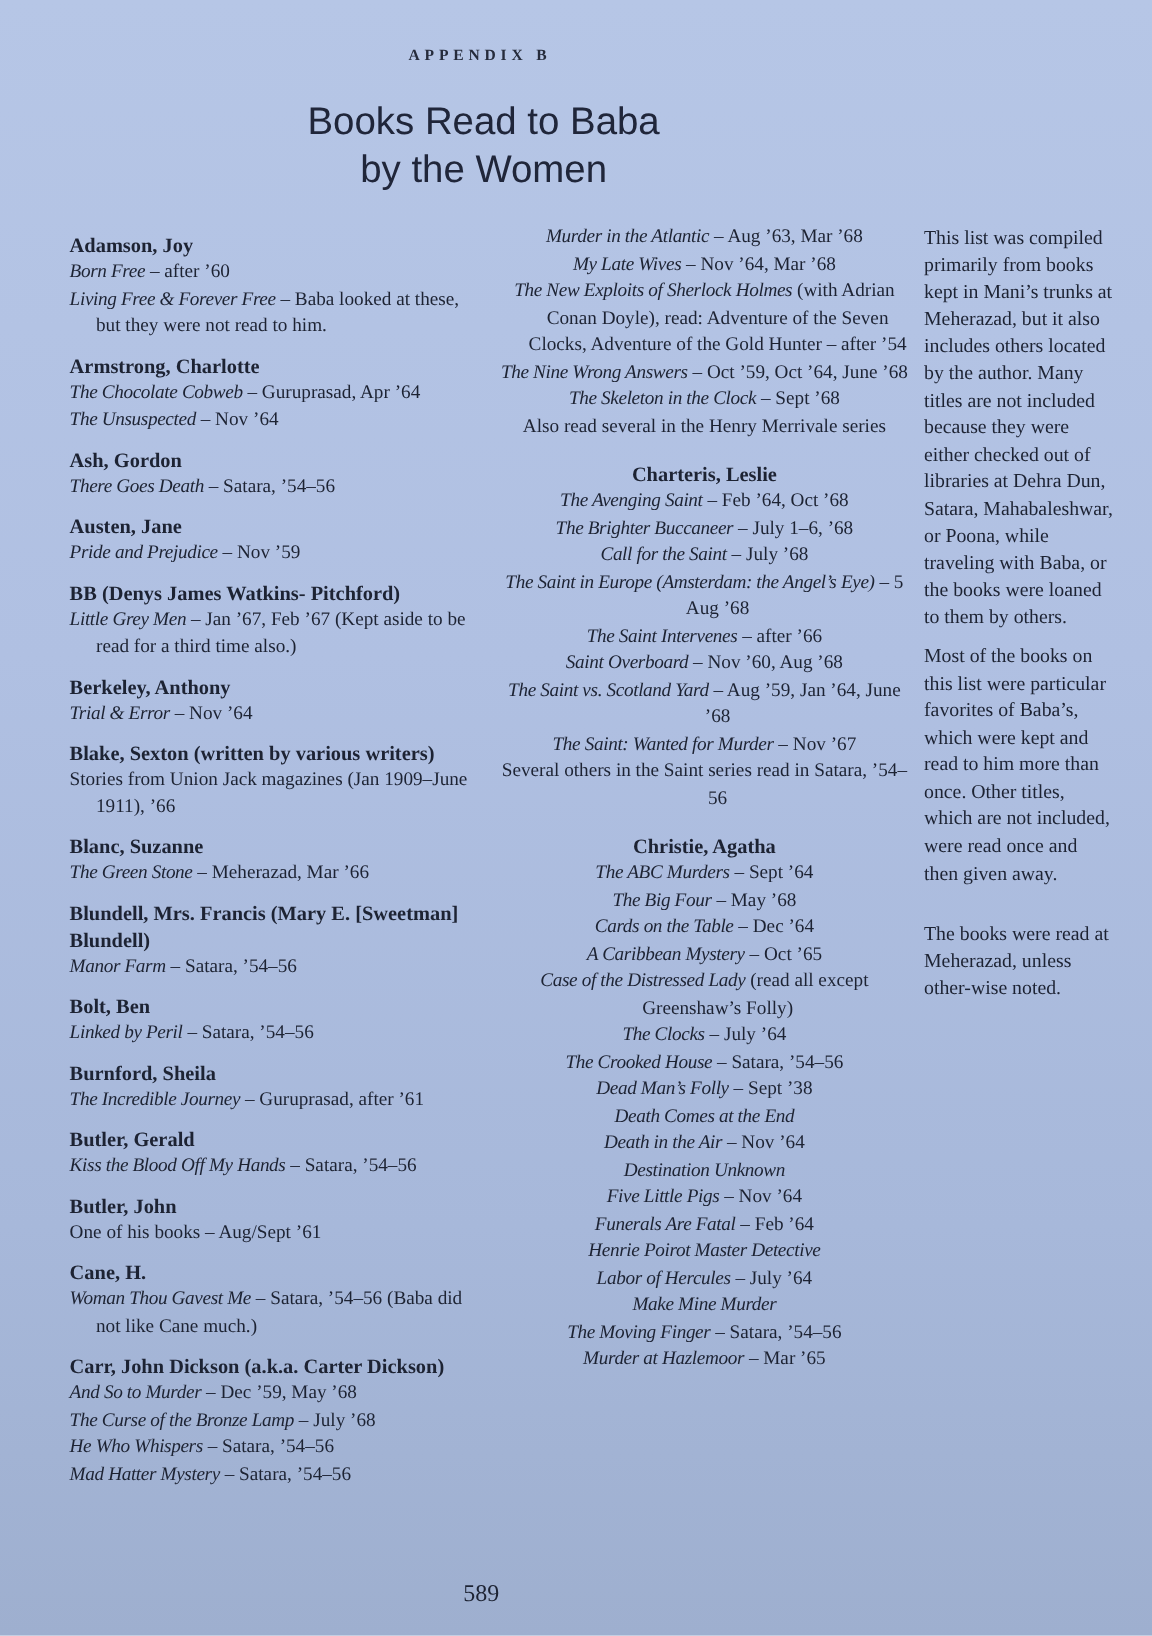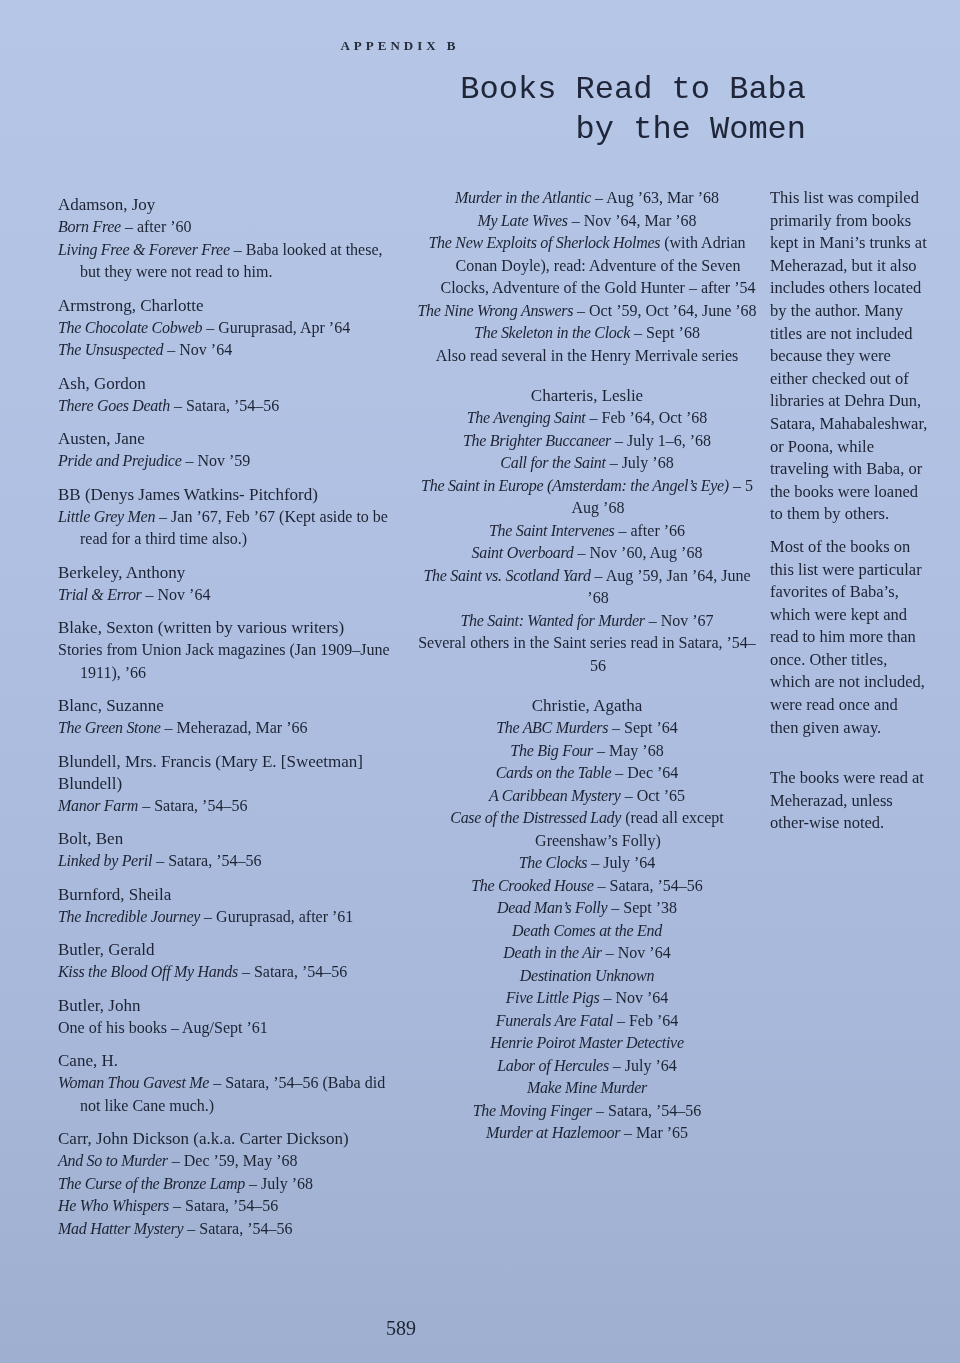--- a/index.html
+++ b/index.html
@@ -9,30 +9,30 @@
     font-family: "DejaVu Serif", "Liberation Serif", serif;
     color:#1d2333;
   }
   .page { position:absolute; inset:0;border-radius:17px; }
   .appendix {
     position:absolute; left:0; width:800px; top:38px; text-align:center;
     font-size:13px; letter-spacing:4px; font-weight:bold; color:#262c3c;
     font-family: "Liberation Serif", serif;
   }
   .title {
-    position:absolute; left:0; width:806px; top:70px; text-align:right;
+    position:absolute; left:0; width:806px; top:81px; text-align:center;
     font-size:32px; line-height:40px; color:#20263a;
-    font-family: Liberation Mono, monospace;
+    font-family: Liberation Sans, sans-serif;
   }
   .col { position:absolute; font-family: "Liberation Serif", serif; }
   .col1 { left:58px; top:194px; width:345px; }
   .col2 { left:417px; top:187px; width:340px; }
   .col3 { left:770px; top:187px; width:160px; }
   .entry { margin-bottom:11px; }
-  .author { font-size:17px; line-height:22px; }
+  .author { font-size:17px; line-height:22px;font-weight:bold; }
   .line { font-size:16px; line-height:22.5px; padding-left:22px; text-indent:-22px; }
   .line .t { font-style:italic; letter-spacing:-0.3px; }
   .col2 .entry { margin-bottom:16px;text-align:center; }
   .col2 .author { margin-top:18px; }
   .note p { margin:0 0 10px 0; font-size:16.5px; line-height:22.6px; }
   .note p.gap { margin-top:28px; }
   .pagenum {
     position:absolute; left:386px; top:1317px; font-size:20px;
     font-family: "Liberation Serif", serif;
   }

